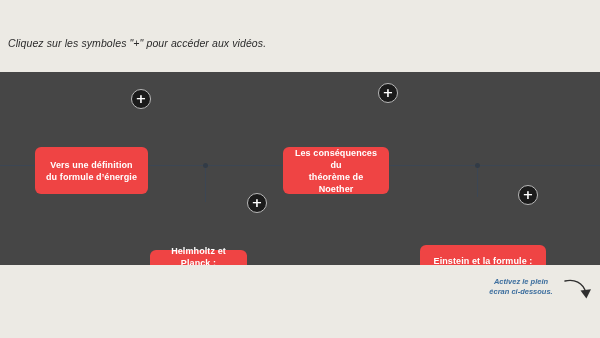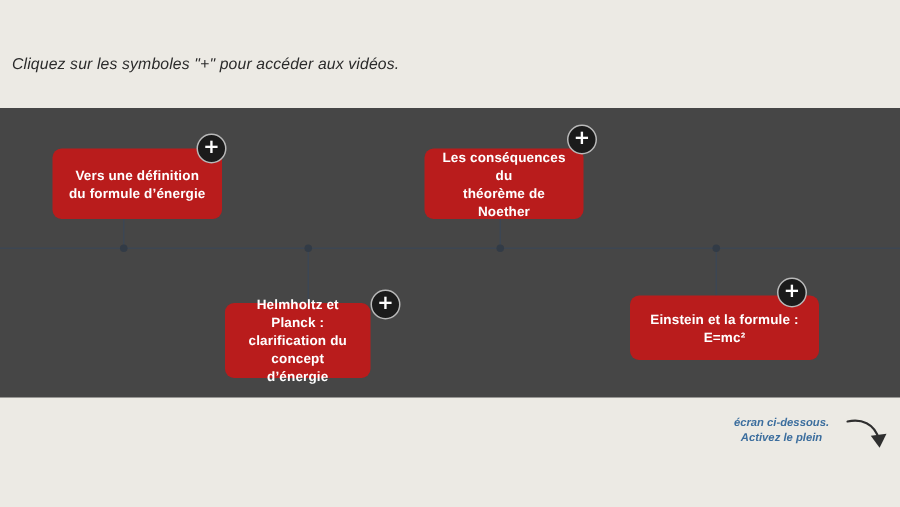--- a/index.html
+++ b/index.html
@@ -56,33 +56,34 @@
   .node-dot {
     position: absolute;
     width: 5px;
     height: 5px;
     border-radius: 50%;
     background: #323b46;
   }
   
   .card {
     position: absolute;
-    background: #b91c1c;
+    background: #ef4444;
     border-radius: 6px;
     color: #ffffff;
     font-size: 9px;
     font-weight: bold;
     line-height: 12px;
     text-align: center;
     display: flex;
     align-items: center;
     justify-content: center;
     padding: 4px 8px;
     box-sizing: border-box;
     letter-spacing: 0.1px;
+    margin-top: 48px;
   }
   .card-label { display: block; white-space: pre-line; }
   
   .plus-badge {
     position: absolute;
     width: 20px;
     height: 20px;
     border-radius: 50%;
     background: #1b1b1b;
     border: 1.5px solid #b9b9b9;
@@ -170,22 +171,22 @@
       <span class="card-label">Einstein et la formule :
 E=mc²</span>
     </div>
     <div class="plus-badge" style="left:518px; top:113px;">
       <span>+</span>
     </div>
 
   </div>
 
   <div class="hint">
+    <div>Activez le plein</div>
     <div>écran ci-dessous.</div>
-    <div>Activez le plein</div>
   </div>
 
   <svg class="hint-arrow" viewBox="0 0 30 28">
     <path d="M1 5 C10 3, 19 6, 22 17" fill="none" stroke="#2f2f2f" stroke-width="1.4" stroke-linecap="round"></path>
     <path d="M16.5 14.5 L22.4 22.5 L27 13.2 Z" fill="#2f2f2f"></path>
   </svg>
 
 </div>
 
 </body></html>

